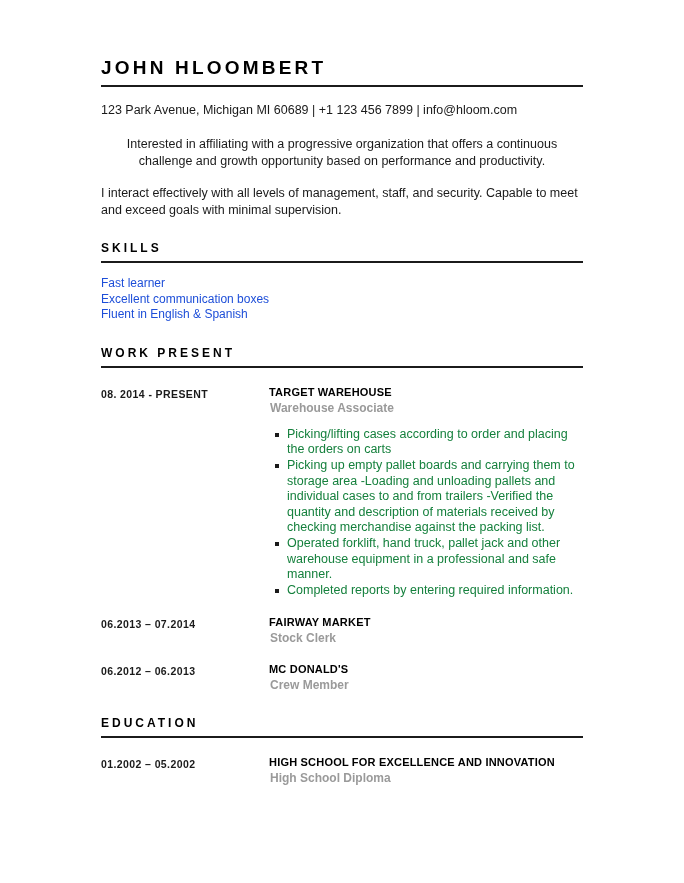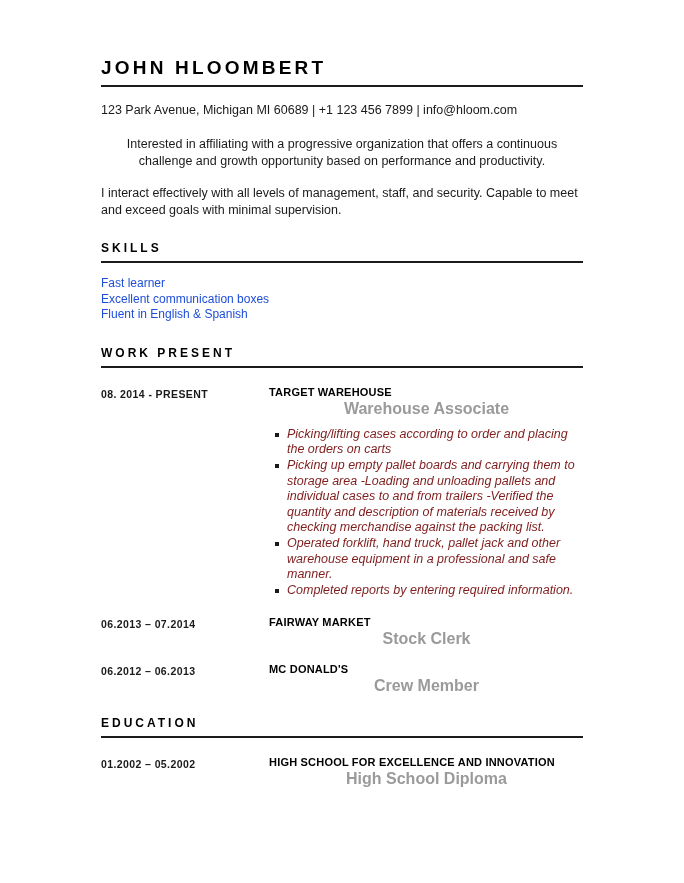--- a/index.html
+++ b/index.html
@@ -115,41 +115,39 @@
   .entry-body { flex: 1 1 auto; min-width: 0; }
   .entry-org {
     font-size: 11px;
     font-weight: bold;
     letter-spacing: 0.2px;
     color: #000000;
     line-height: 15px;
     margin: 0;
   }
   .entry-role {
-    font-size: 16px;
+    font-size: 12px;
     font-weight: bold;
     color: #9a9a9a;
     line-height: 15px;
     margin: 1px 0 0 1px;
-    text-align: center;
   }
 
   .duties {
     list-style: none;
     margin: 11px 0 0 0;
     padding: 0;
   }
   .duties li {
     position: relative;
     padding-left: 18px;
     font-size: 12.5px;
     line-height: 15.5px;
-    color: #7f1d1d;
+    color: #15803d;
     margin-bottom: 0.5px;
-    font-style: italic;
   }
   .duties li .sq {
     position: absolute;
     left: 6px;
     top: 6px;
     width: 4px;
     height: 4px;
     background: #1a1a1a;
   }
 

